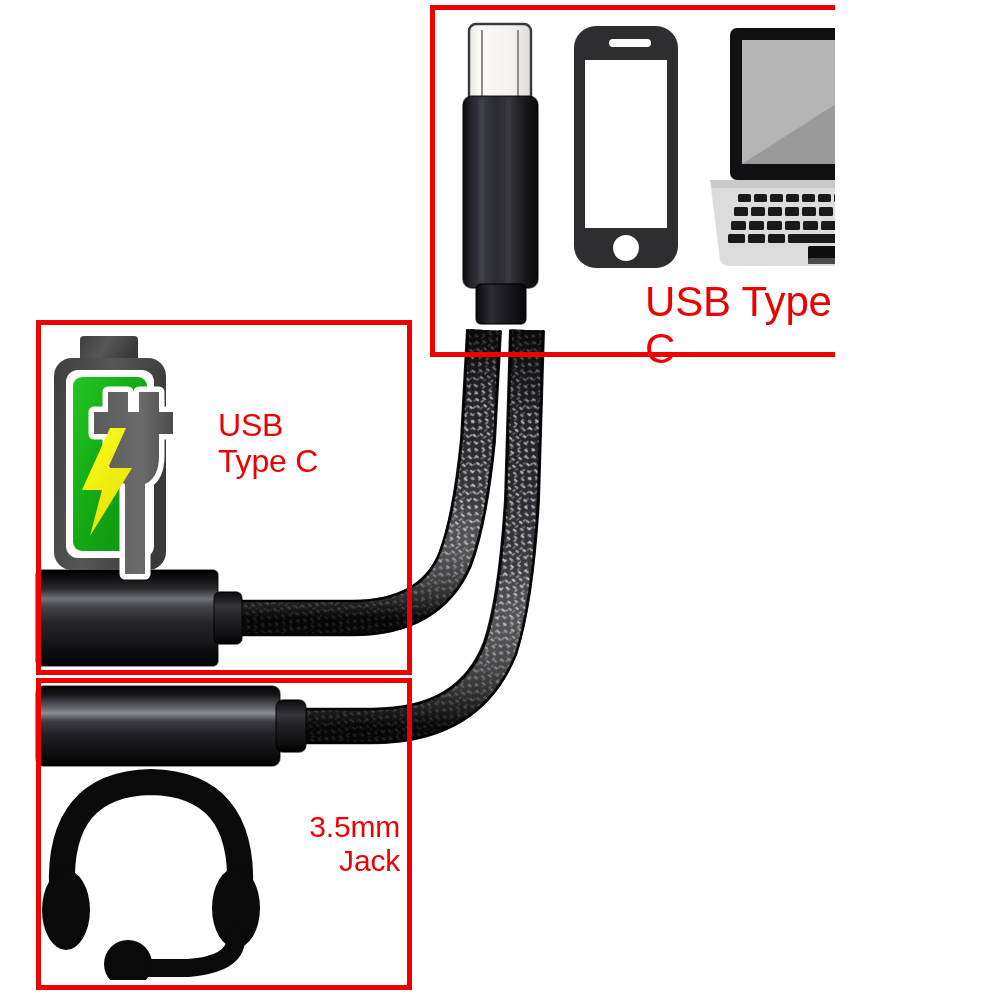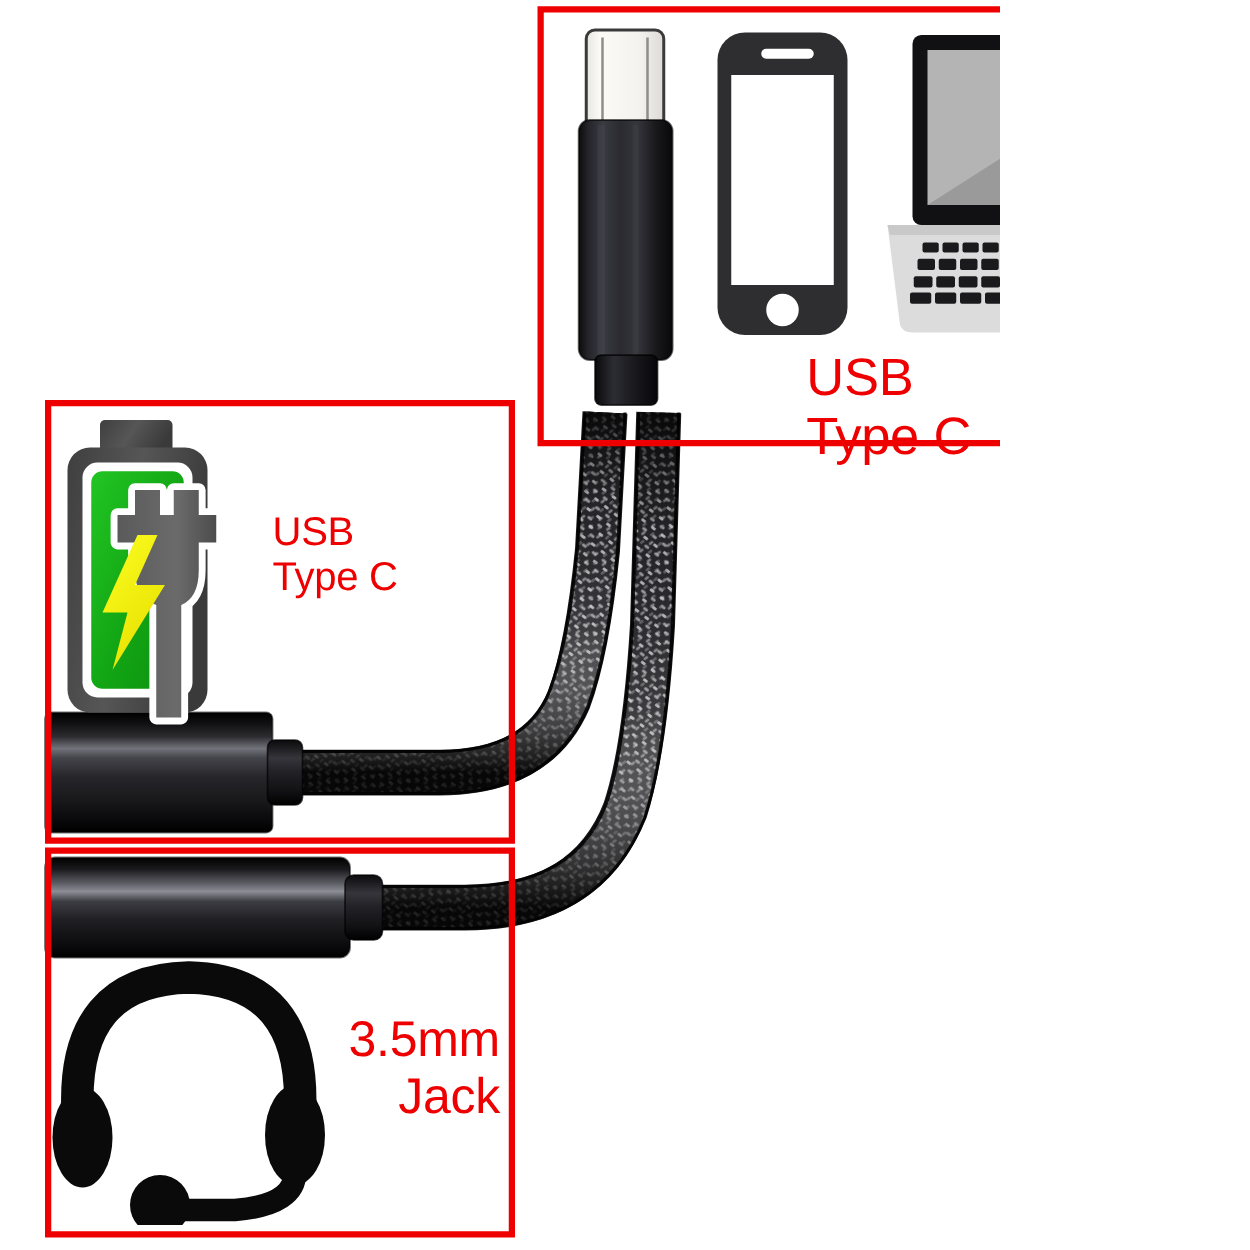--- a/index.html
+++ b/index.html
@@ -9,20 +9,21 @@
   }
   body {
     font-family: "Liberation Sans", sans-serif;
   }
   #stage {
     position: relative;
     width: 800px;
     height: 1000px;
     background: #ffffff;
     overflow: hidden;
+    padding-left: 35px;
   }
 
   
   .callout-box {
     position: absolute;
     border: 5px solid #ee0000;
     background: transparent;
     box-sizing: border-box;
   }
   #box-usbc-top   { left: 430px; top: 5px;   width: 565px; height: 352px; }
@@ -33,21 +34,21 @@
   .label-red {
     position: absolute;
     color: #ee0000;
     font-family: "Liberation Sans", sans-serif;
     line-height: 1.12;
     white-space: pre-line;
     letter-spacing: -0.2px;
   }
   #label-usbc-top  { left: 645px; top: 278px; font-size: 42px; }
   #label-usbc-left { left: 218px; top: 408px; font-size: 32px; }
-  #label-jack      { left: 258px; top: 810px; font-size: 40px; text-align: right; width: 142px; }
+  #label-jack      { left: 258px; top: 810px; font-size: 30px; text-align: right; width: 142px; }
   #note-text       { left: 428px; top: 955px; font-size: 19.5px; white-space: nowrap; }
 
   
   #cable-layer {
     position: absolute;
     left: 0; top: 0;
     width: 1000px; height: 1000px;
   }
   
   .icon-wrap { position: absolute; }

